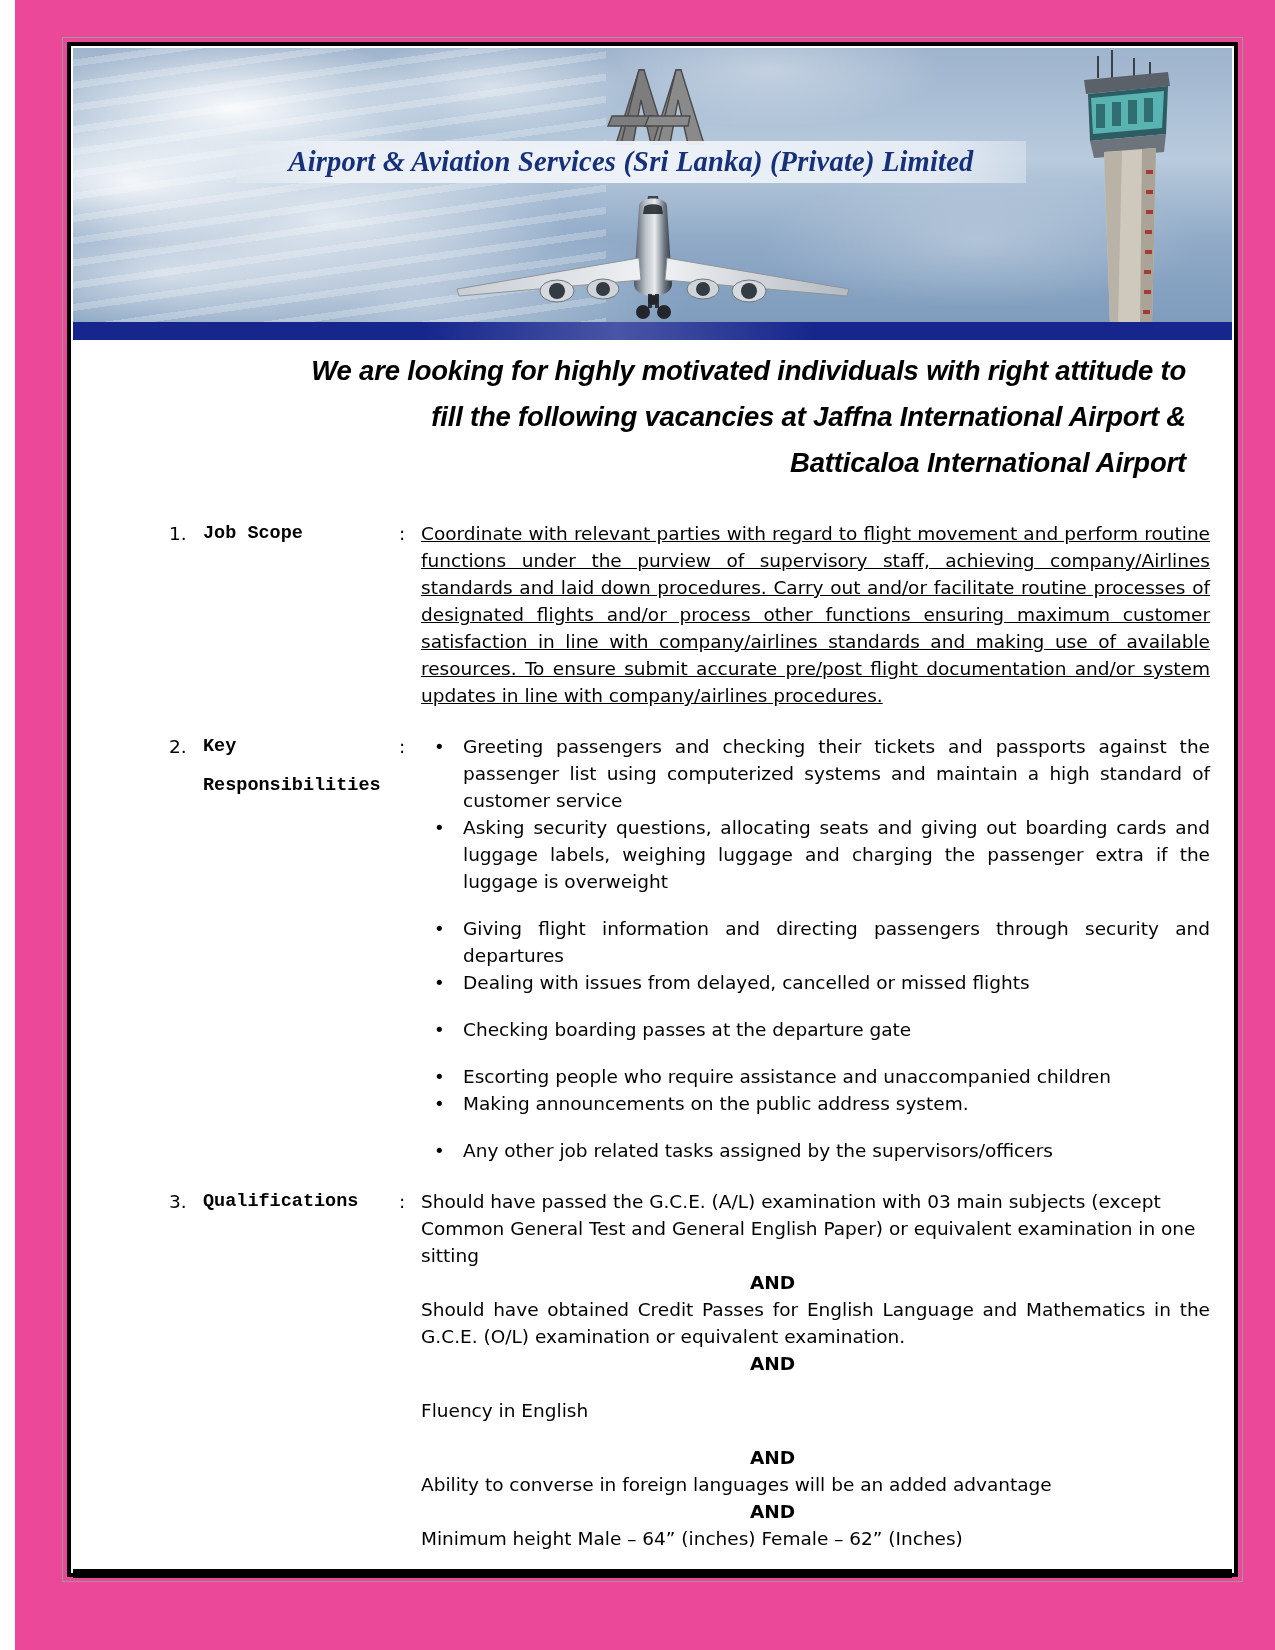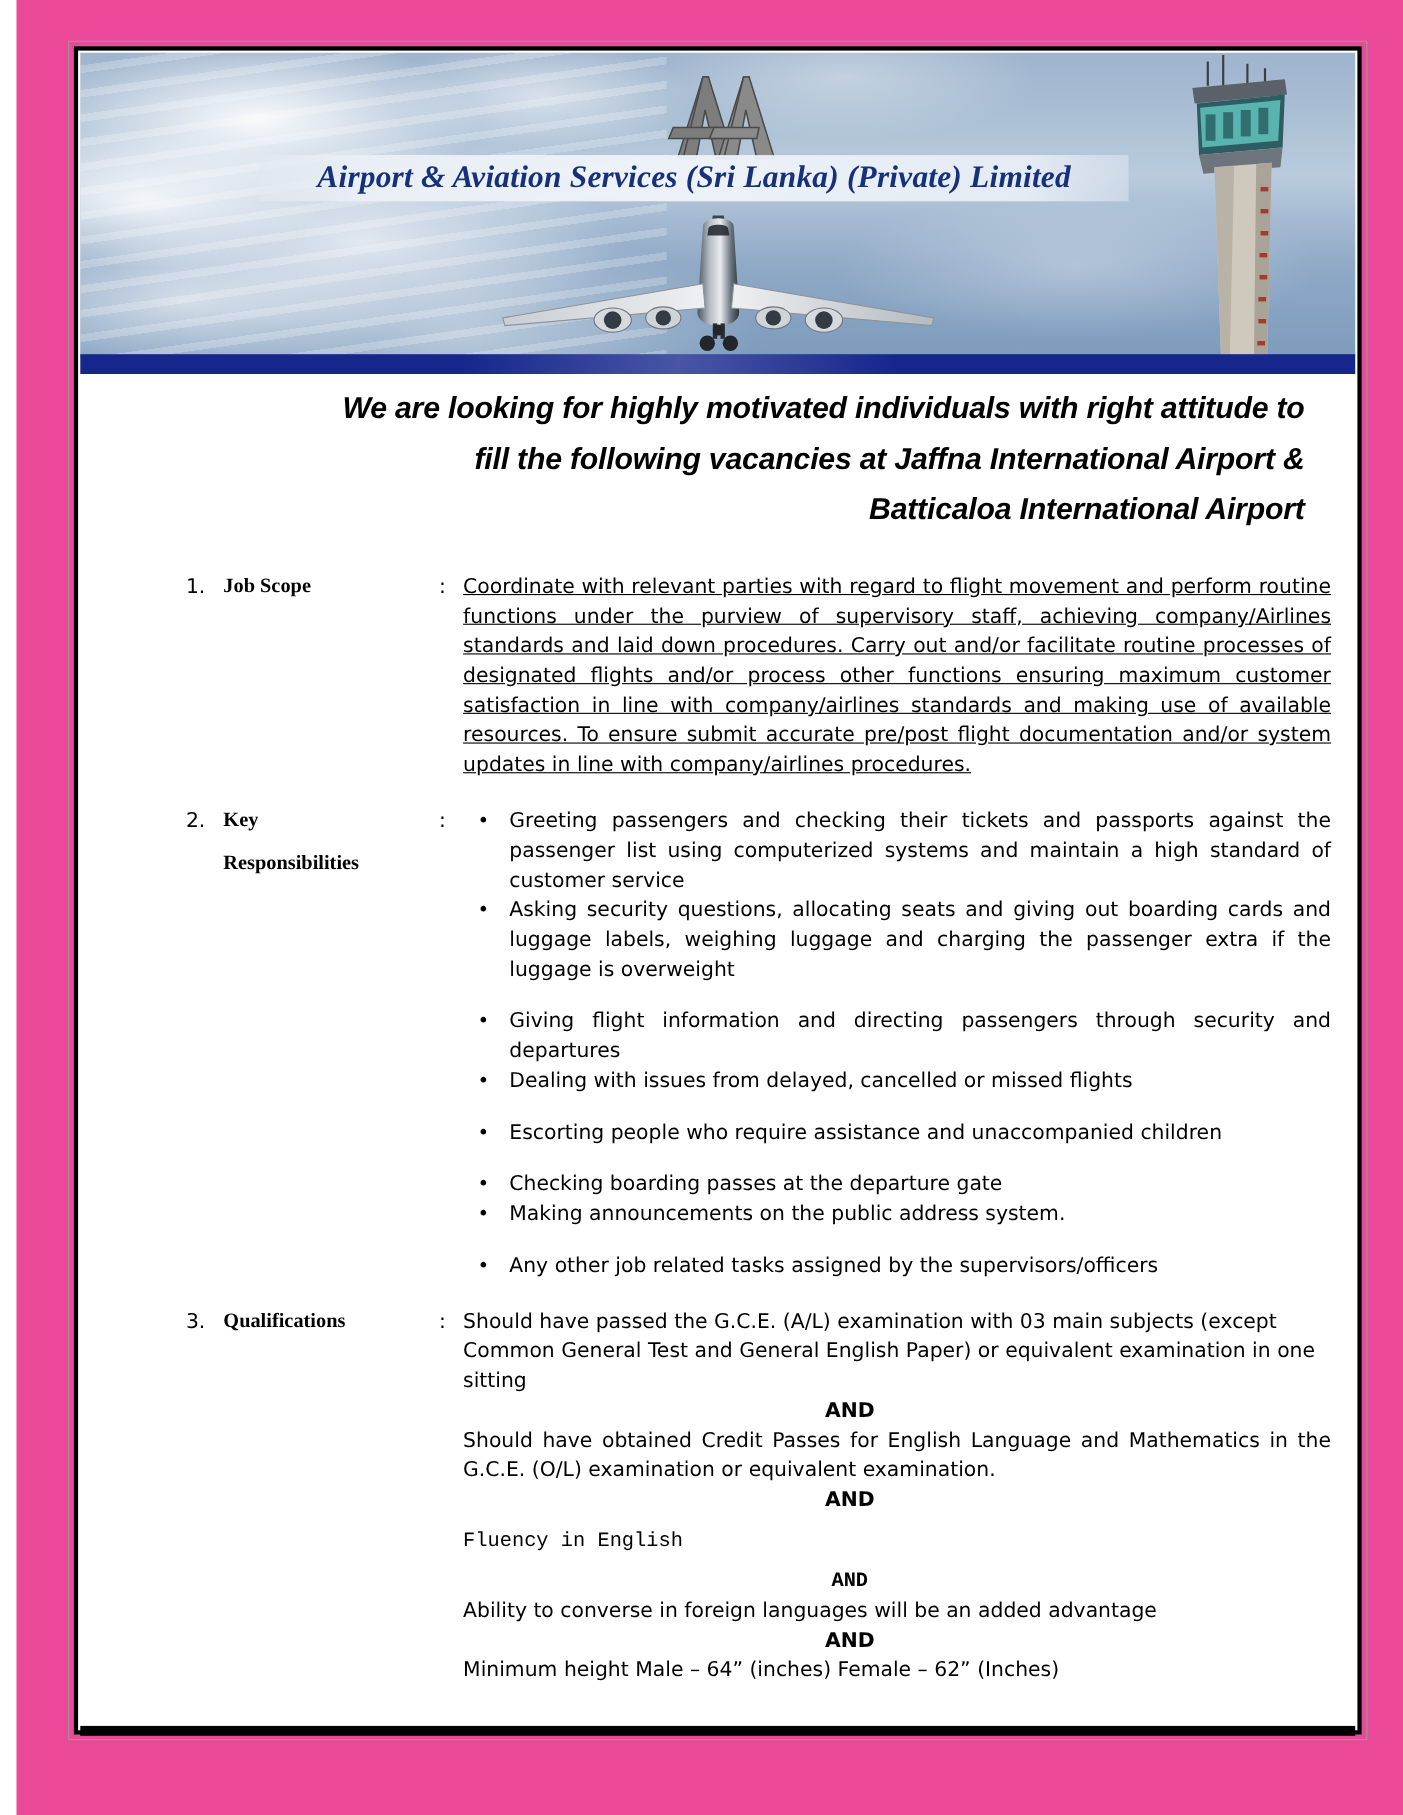--- a/index.html
+++ b/index.html
@@ -197,21 +197,21 @@
     width: 34px;
     flex: 0 0 34px;
     font-family: "DejaVu Sans", sans-serif;
     font-size: 18.5px;
     line-height: 27px;
     color: #000;
   }
   .label {
     width: 196px;
     flex: 0 0 196px;
-    font-family: Liberation Serif, serif;
+    font-family: Liberation Mono, monospace;
     font-weight: bold;
     font-size: 18.5px;
     line-height: 27px;
     color: #000;
   }
   .label .l2 { display: block; margin-top: 12px; }
   .colon {
     width: 22px;
     flex: 0 0 22px;
     font-family: "DejaVu Sans", sans-serif;
@@ -256,21 +256,21 @@
   .qual p { margin: 0; }
   .and {
     text-align: center;
     font-weight: bold;
     font-size: 18.5px;
     line-height: 27px;
     margin: 0;
     padding-right: 86px;
   }
   .qual .blk { margin: 0; }
-  .qual .spaced { margin-top: 10px; font-family: Liberation Mono, monospace; }
+  .qual .spaced { margin-top: 20px; }
 
   
   .bottom-rule {
     position: absolute;
     left: 58px;
     top: 1569px;
     width: 1159px;
     height: 9px;
     background: #000000;
   }
@@ -418,22 +418,22 @@
           <span>Key</span>
           <span class="l2">Responsibilities</span>
         </div>
         <div class="colon">:</div>
         <div class="body-col">
           <ul class="bullets">
             <li>Greeting passengers and checking their tickets and passports against the passenger list using computerized systems and maintain a high standard of customer service</li>
             <li>Asking security questions, allocating seats and giving out boarding cards and luggage labels, weighing luggage and charging the passenger extra if the luggage is overweight</li>
             <li class="gap">Giving flight information and directing passengers through security and departures</li>
             <li>Dealing with issues from delayed, cancelled or missed flights</li>
+            <li class="gap">Checking boarding passes at the departure gate</li>
             <li class="gap">Escorting people who require assistance and unaccompanied children</li>
-            <li class="gap">Checking boarding passes at the departure gate</li>
             <li>Making announcements on the public address system.</li>
             <li class="gap">Any other job related tasks assigned by the supervisors/officers</li>
           </ul>
         </div>
       </div>
 
       <div class="row">
         <div class="num">3.</div>
         <div class="label">Qualifications</div>
         <div class="colon">:</div>

